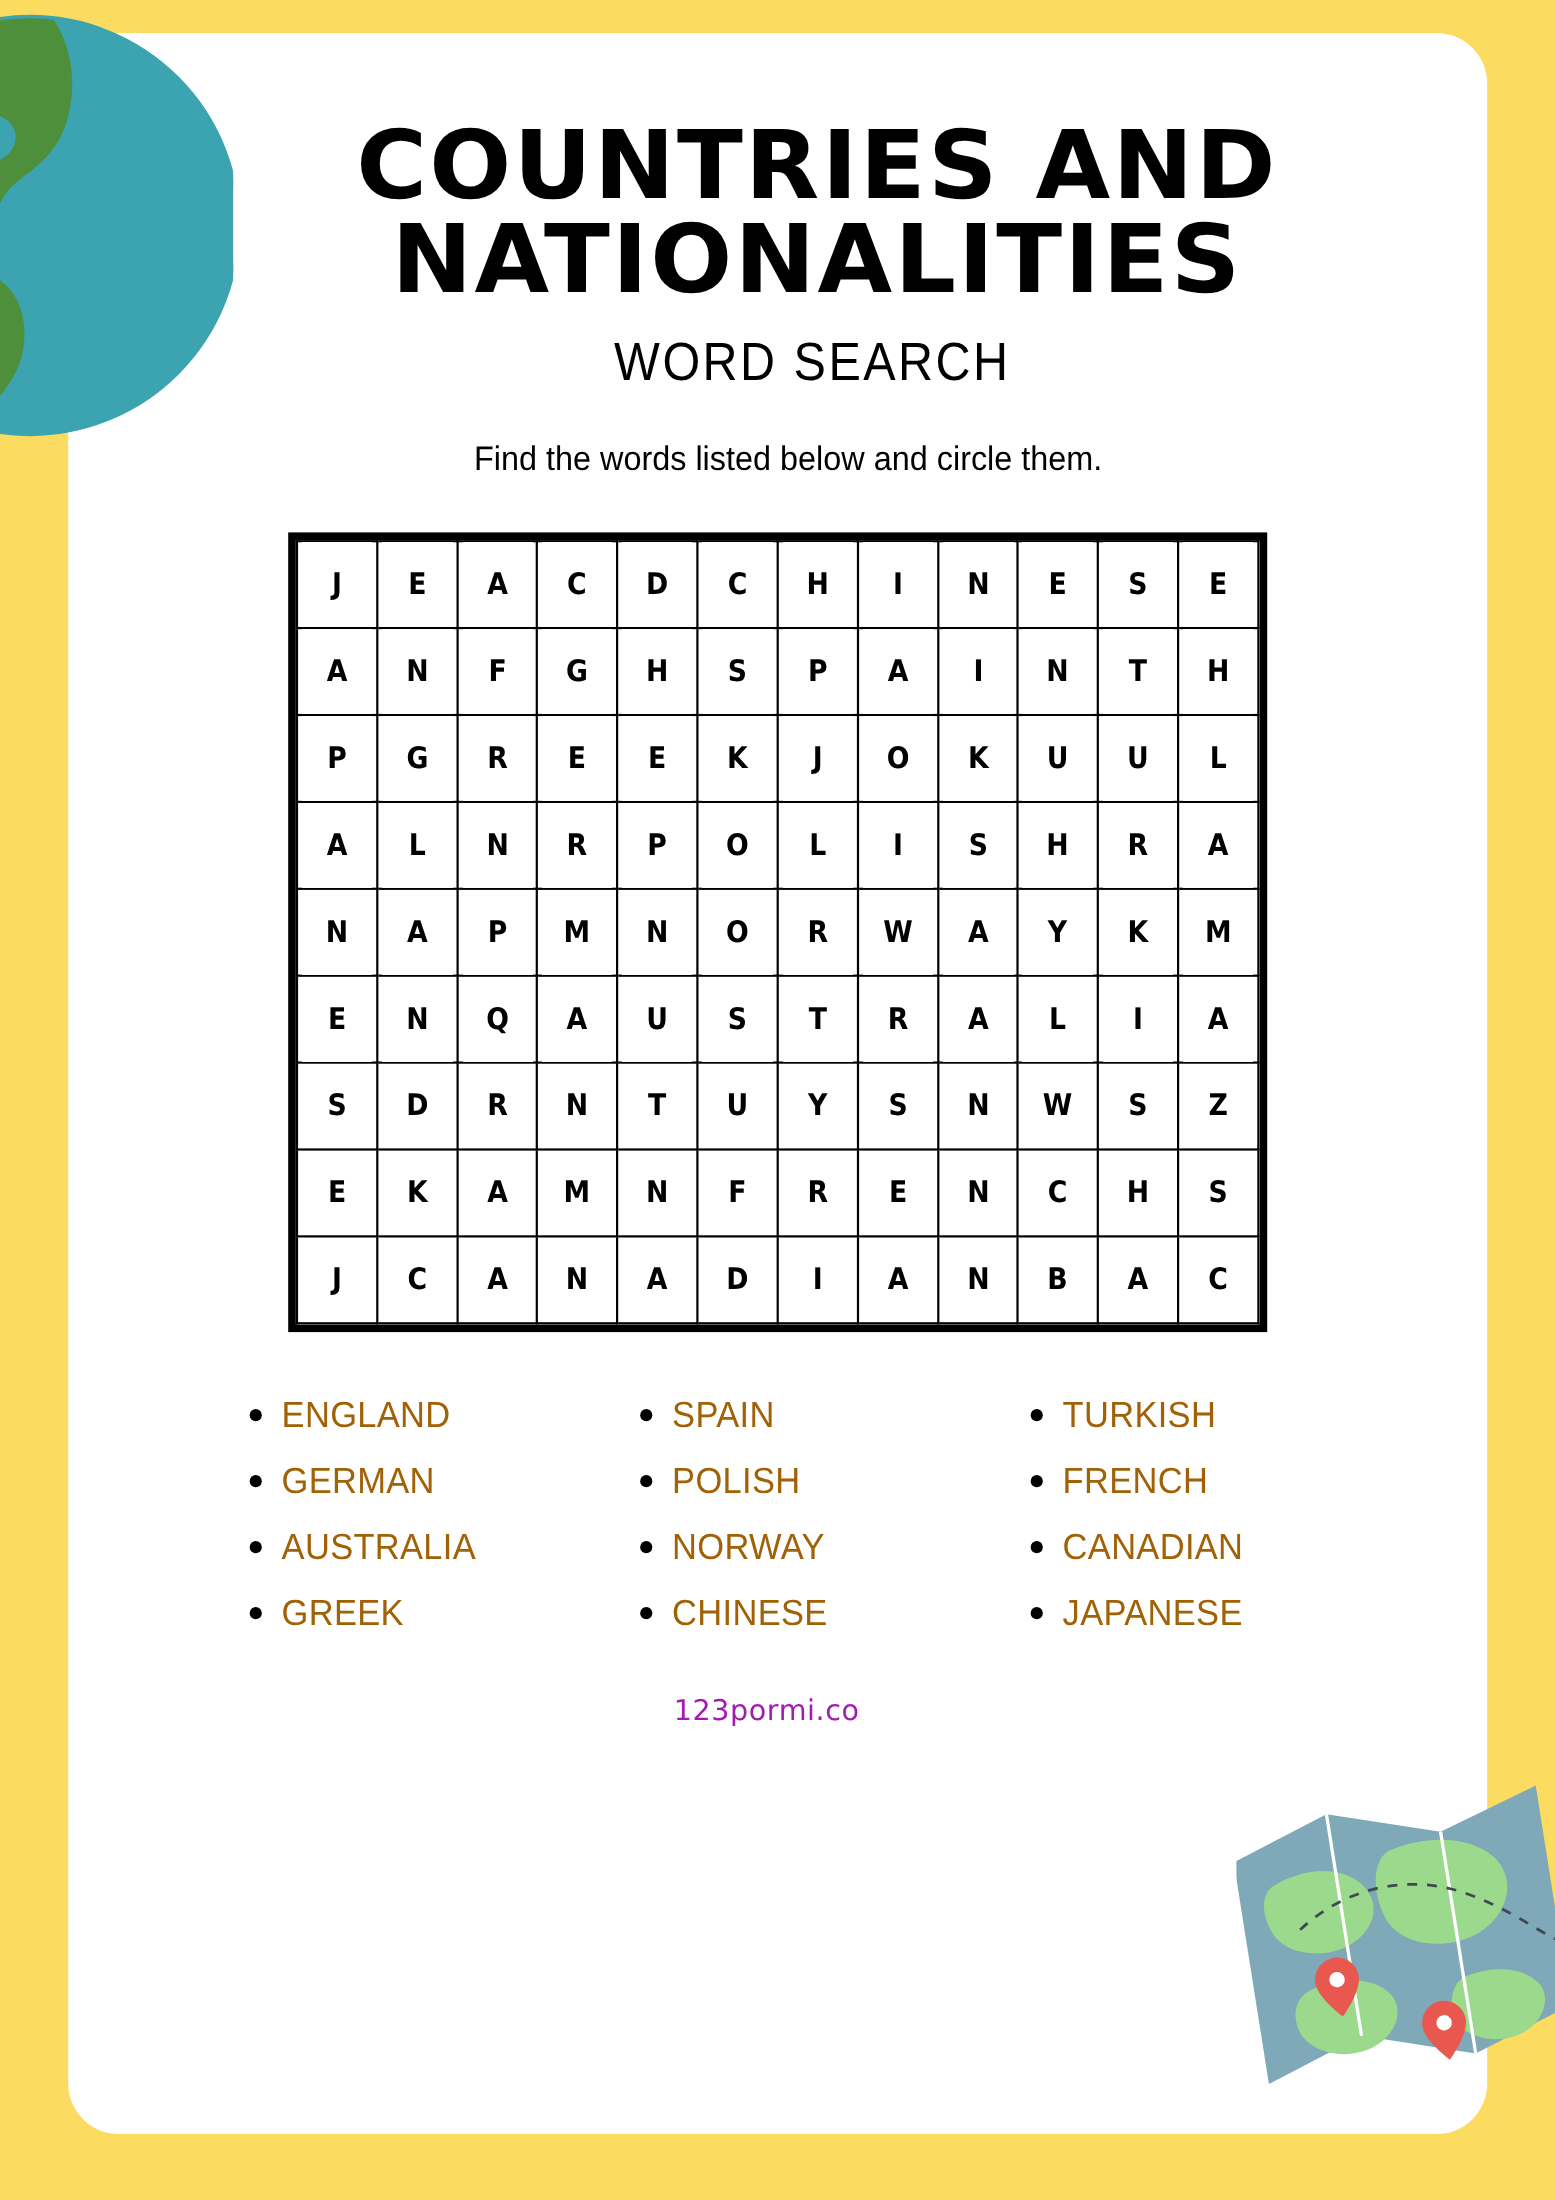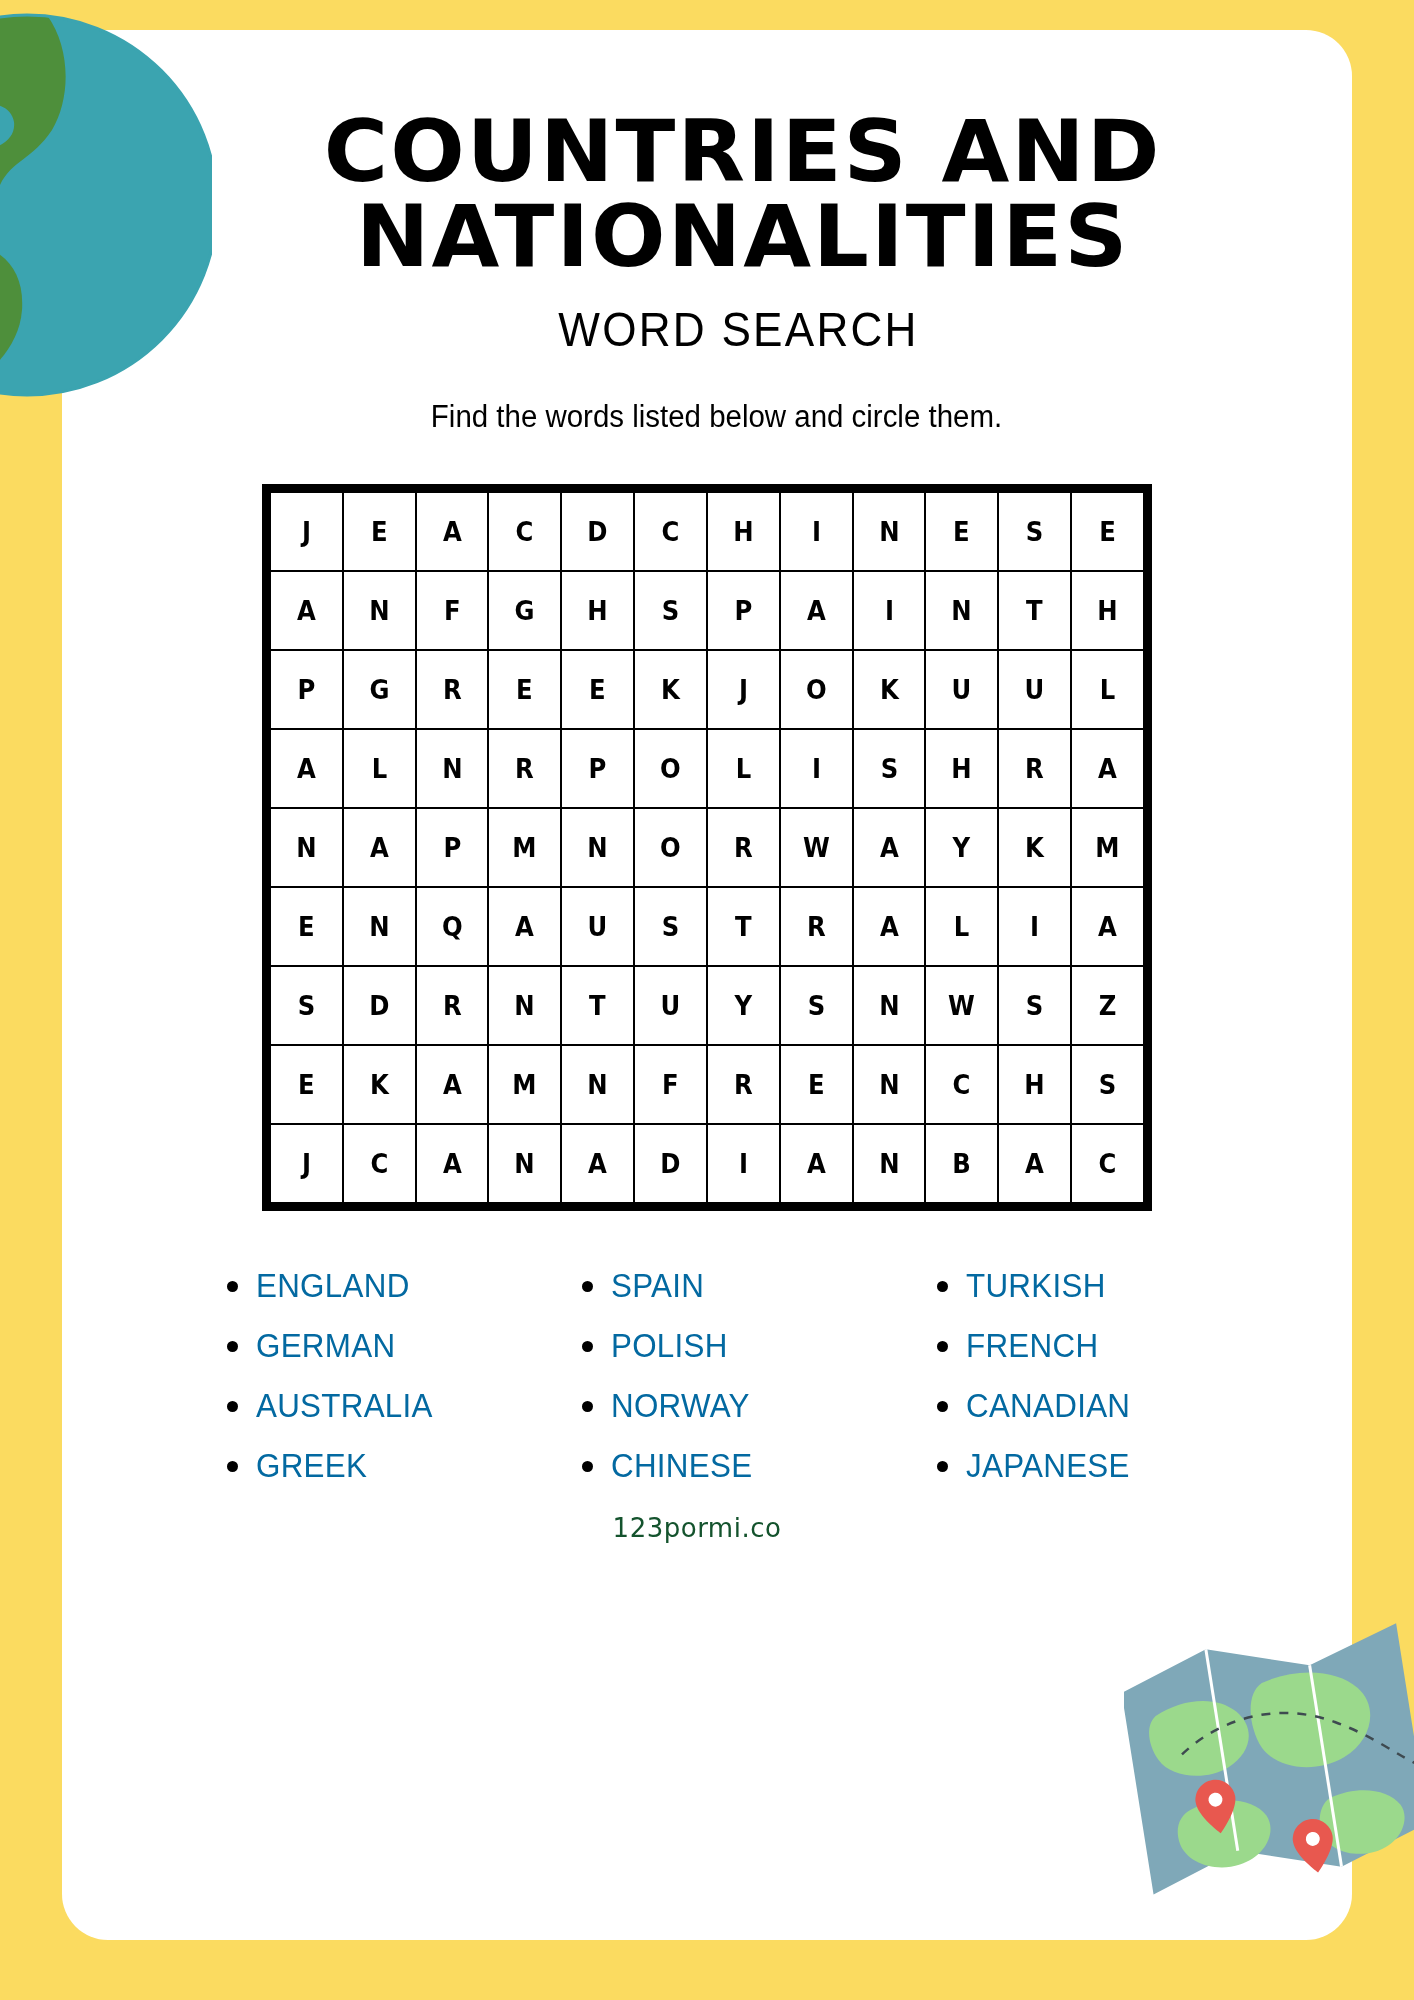--- a/index.html
+++ b/index.html
@@ -123,37 +123,37 @@
   .wordcol.c1 { width:250px; }
   .wordcol.c2 { width:250px; }
   .wordcol.c3 { width:250px; }
   .word {
     display:flex;
     align-items:center;
     gap:18px;
     font-family:"Liberation Sans", sans-serif;
     font-size:33px;
     letter-spacing:0.3px;
-    color:#0369a1;
+    color:#a16207;
   }
   .word .bullet {
     width:11px; height:11px;
     border-radius:50%;
     background:#000;
     flex:0 0 auto;
   }
   .word .wtext { transform:scaleX(0.95); transform-origin:left center; }
 
   .footer {
-    margin-top:28px;
+    margin-top:56px;
     text-align:center;
     font-family:"DejaVu Sans", sans-serif;
     font-size:26px;
     letter-spacing:0.5px;
-    color:#14532d;
+    color:#a21caf;
     padding-right:20px;
   }
 </style>
 </head>
 <body>
 
 <div class="card"></div>
 
 <div class="globe-wrap">
   <svg width="260" height="390" viewBox="0 0 260 390" xmlns="http://www.w3.org/2000/svg">

